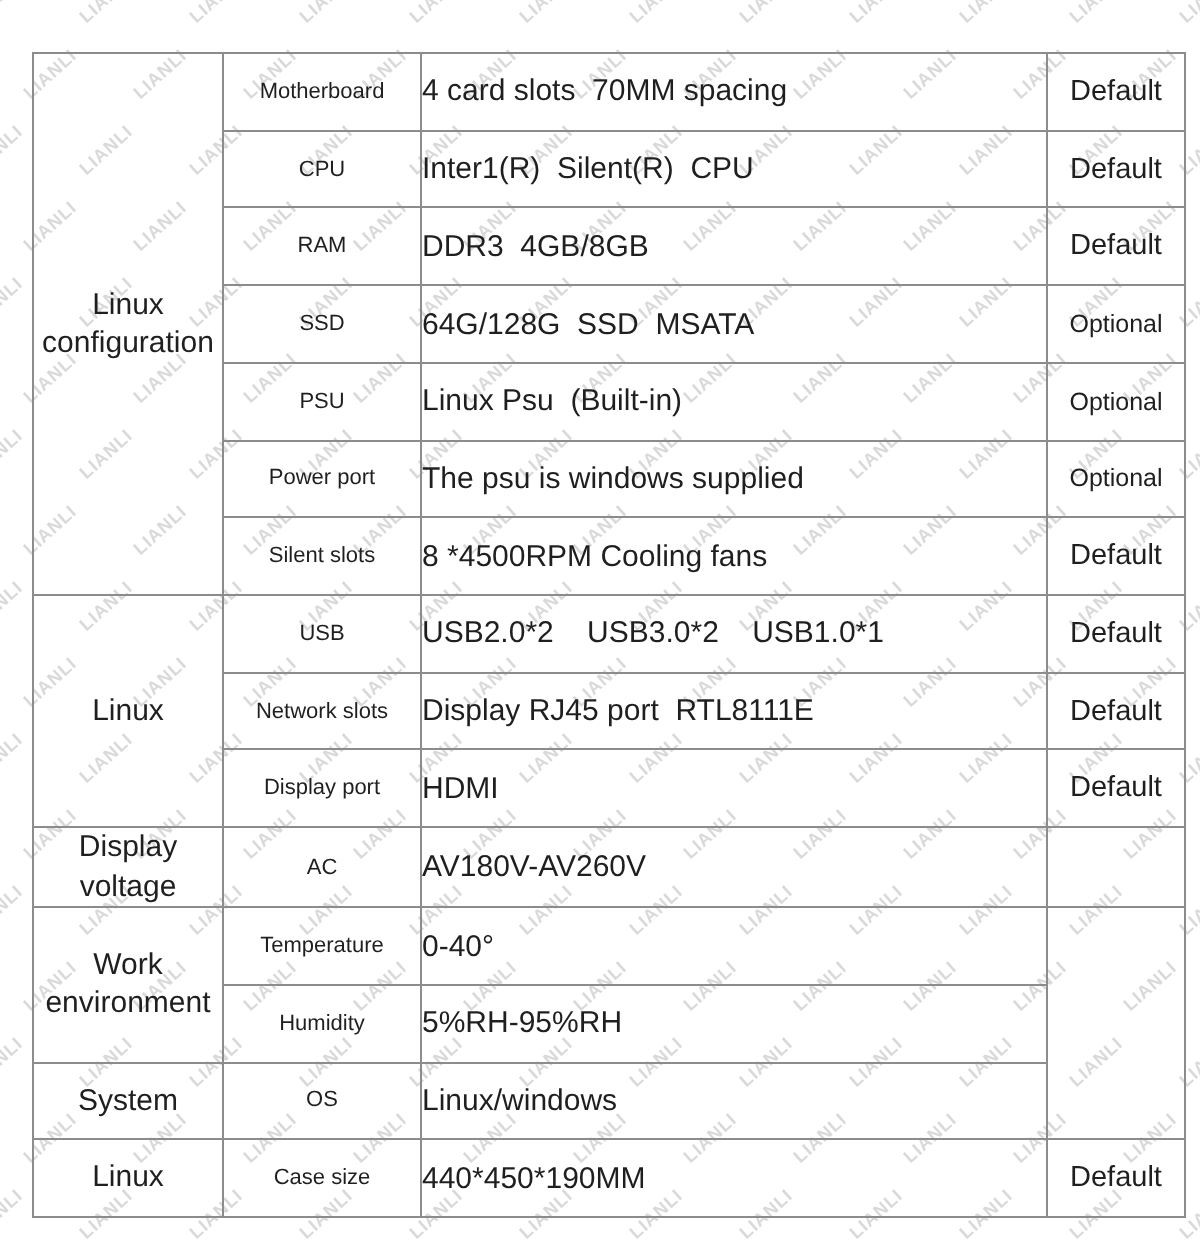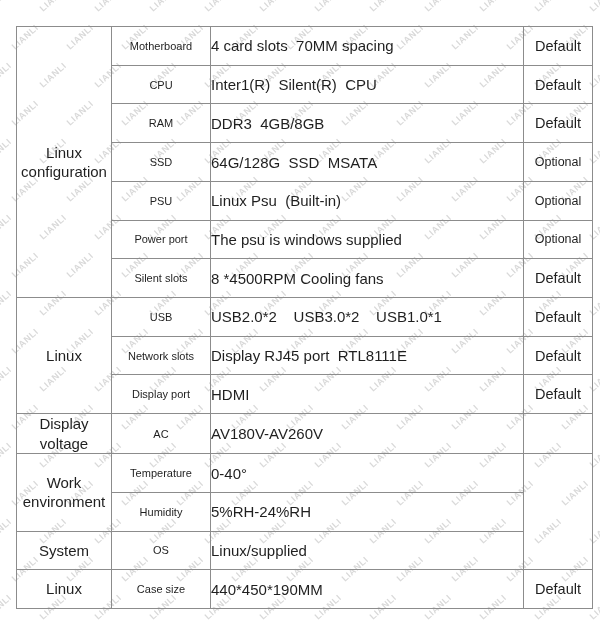--- a/index.html
+++ b/index.html
@@ -336,26 +336,26 @@
         <td class="status"></td>
       </tr>
       <tr class="row">
         <td class="cat" rowspan="2">Work environment</td>
         <td class="item">Temperature</td>
         <td class="val">0-40°</td>
         <td class="status" rowspan="3"></td>
       </tr>
       <tr class="row">
         <td class="item">Humidity</td>
-        <td class="val">5%RH-24%RH</td>
+        <td class="val">5%RH-95%RH</td>
       </tr>
       <tr class="row">
         <td class="cat">System</td>
         <td class="item">OS</td>
-        <td class="val">Linux/supplied</td>
+        <td class="val">Linux/windows</td>
       </tr>
       <tr class="row">
         <td class="cat">Linux</td>
         <td class="item">Case size</td>
         <td class="val">440*450*190MM</td>
         <td class="status">Default</td>
       </tr>
     </tbody>
   </table>
 </div>

